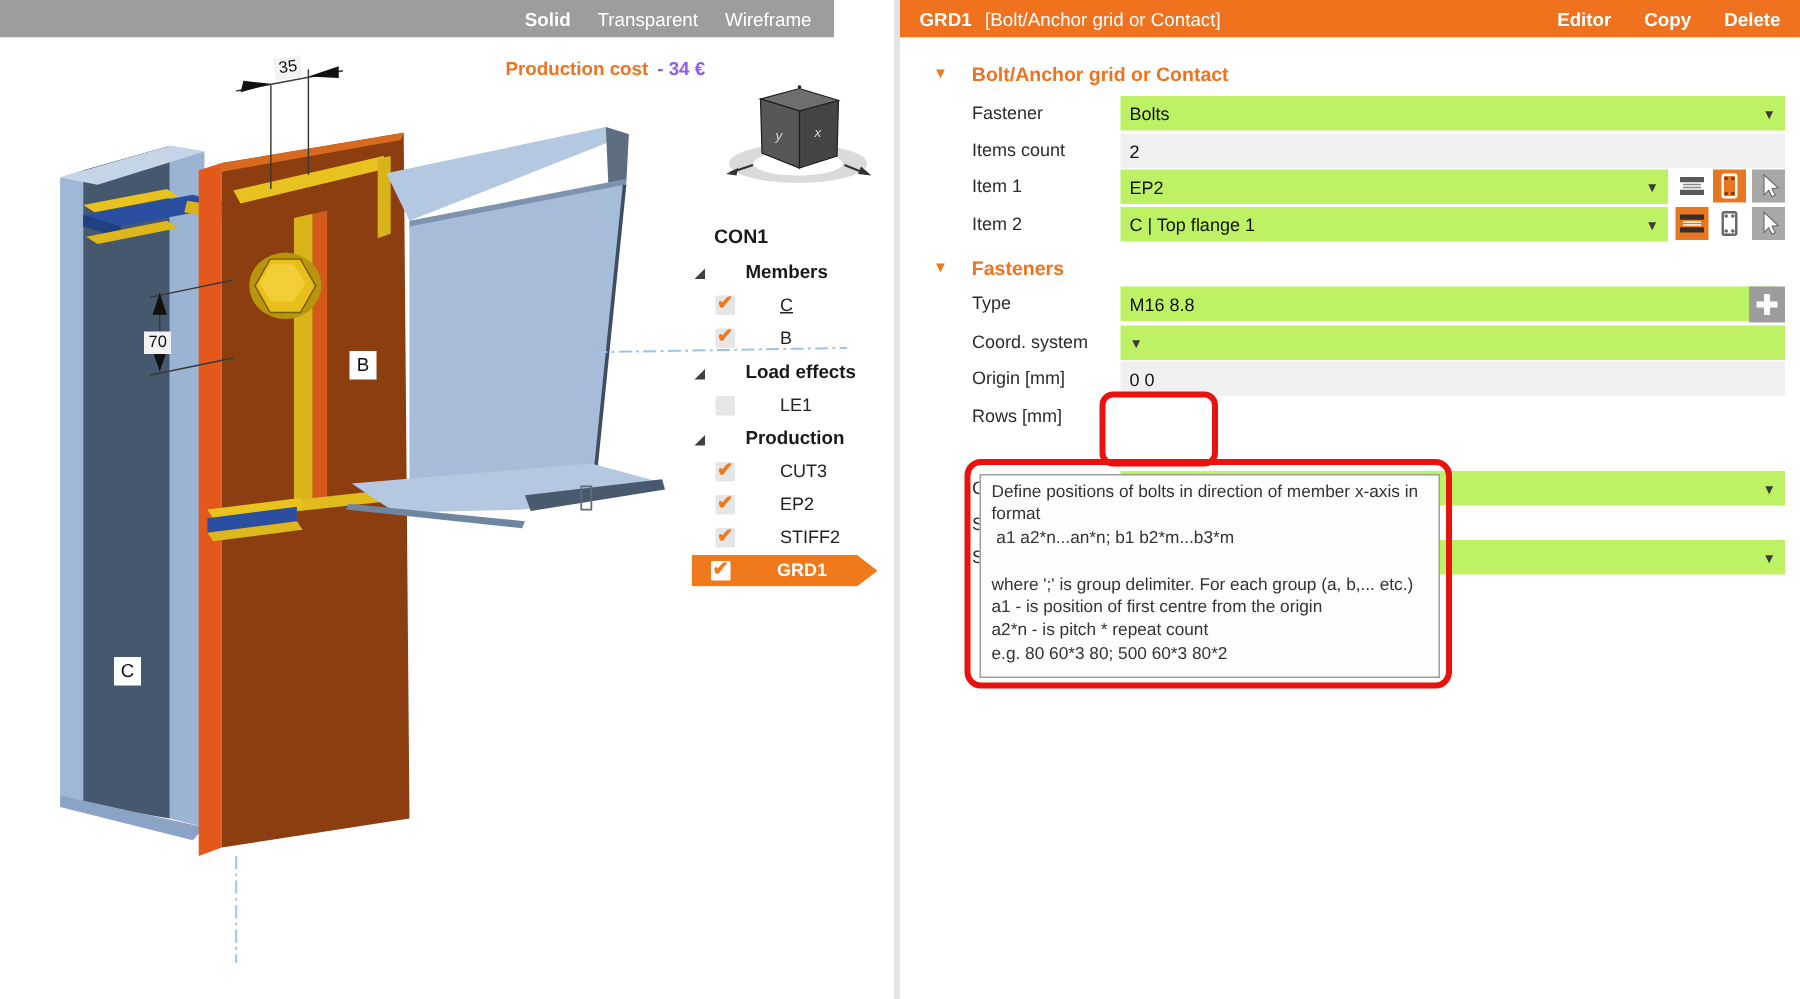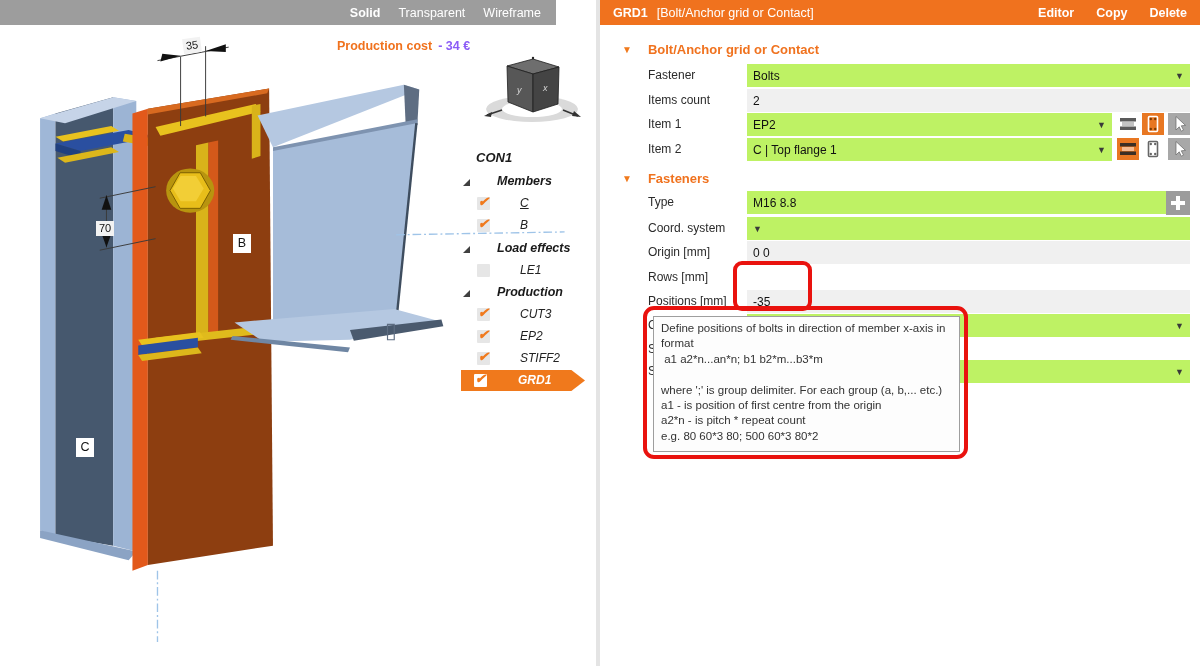--- a/index.html
+++ b/index.html
@@ -30,21 +30,21 @@
     line-height:15px; }
   .dim-top { left:183px; top:13px; transform:rotate(-8deg); }
   .dim-left { left:96px; top:196px; }
   .member-label { position:absolute; background:#fff; color:#111; font-size:12.5px; width:18px;
     height:19px; text-align:center; line-height:19px; }
   .member-b { left:233px; top:209px; }
   .member-c { left:76px; top:413px; }
   .navcube { position:absolute; left:480px; top:27px; }
 
   
-  .tree { position:absolute; left:458px; top:118px; width:142px; height:250px; font-size:12px; color:#222;font-style:italic; }
+  .tree { position:absolute; left:458px; top:118px; width:142px; height:250px; font-size:12px; color:#222; }
   .trow { position:absolute; left:0; height:20px; width:140px; display:flex; align-items:center; }
   .t-root { font-weight:bold; font-size:13px; color:#1A1A1A; }
   .t-group-label { font-weight:bold; font-size:12.5px; color:#1A1A1A; }
   .expander { width:0; height:0; border-bottom:7px solid #404040; border-left:7px solid transparent;
     position:absolute; left:5px; top:7px; }
   .tcheck { position:absolute; left:19px; top:3px; width:13px; height:13px; background:#E6E6E6;
     border-radius:1px; }
   .tcheck .chk { position:absolute; left:1px; top:-3px; color:#F0791C; font-size:13px; font-weight:bold; }
   .t-item-label { position:absolute; left:62px; top:2px; }
   .t-item-label.u { text-decoration:underline; }
@@ -376,26 +376,20 @@
       <div class="plabel">Origin [mm]</div>
       <div class="pfield">
         <span class="pval">0 0</span>
       </div>
     </div>
 
     <div class="prow" style="top:241px;">
       <div class="plabel">Rows [mm]</div>
     </div>
 
-    <div class="prow" style="top:265px;">
-      <div class="plabel">Positions [mm]</div>
-      <div class="pfield">
-        <span class="pval">-35</span>
-      </div>
-    </div>
 
     <div class="prow" style="top:289px; z-index:1;">
       <div class="plabel hidden-frag" style="top:4px;">C</div>
       <div class="pfield dd">
         <span class="pval"></span>
         <span class="dd-arrow">▼</span>
       </div>
     </div>
     <div class="hidden-frag" style="top:317px;">S</div>
     <div class="prow" style="top:335px; z-index:1;">

